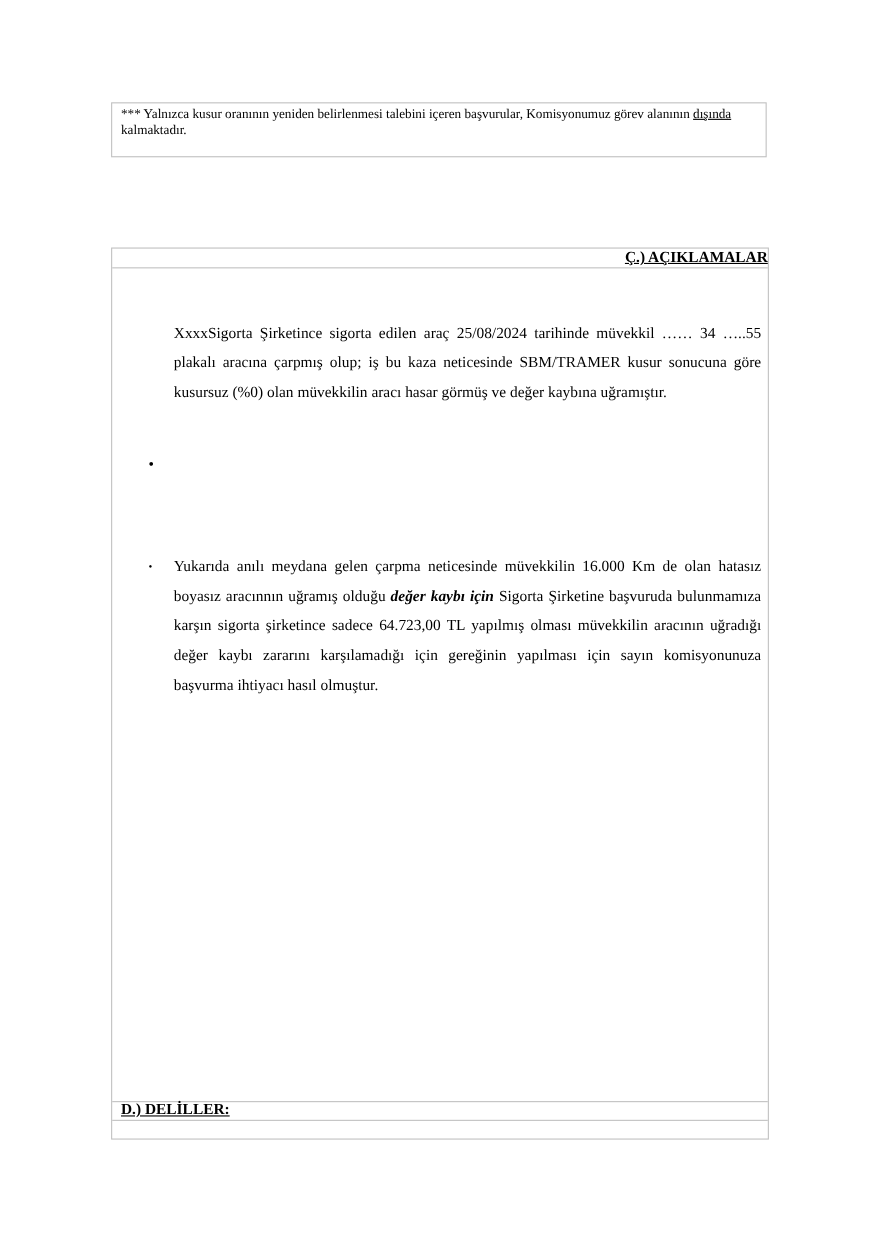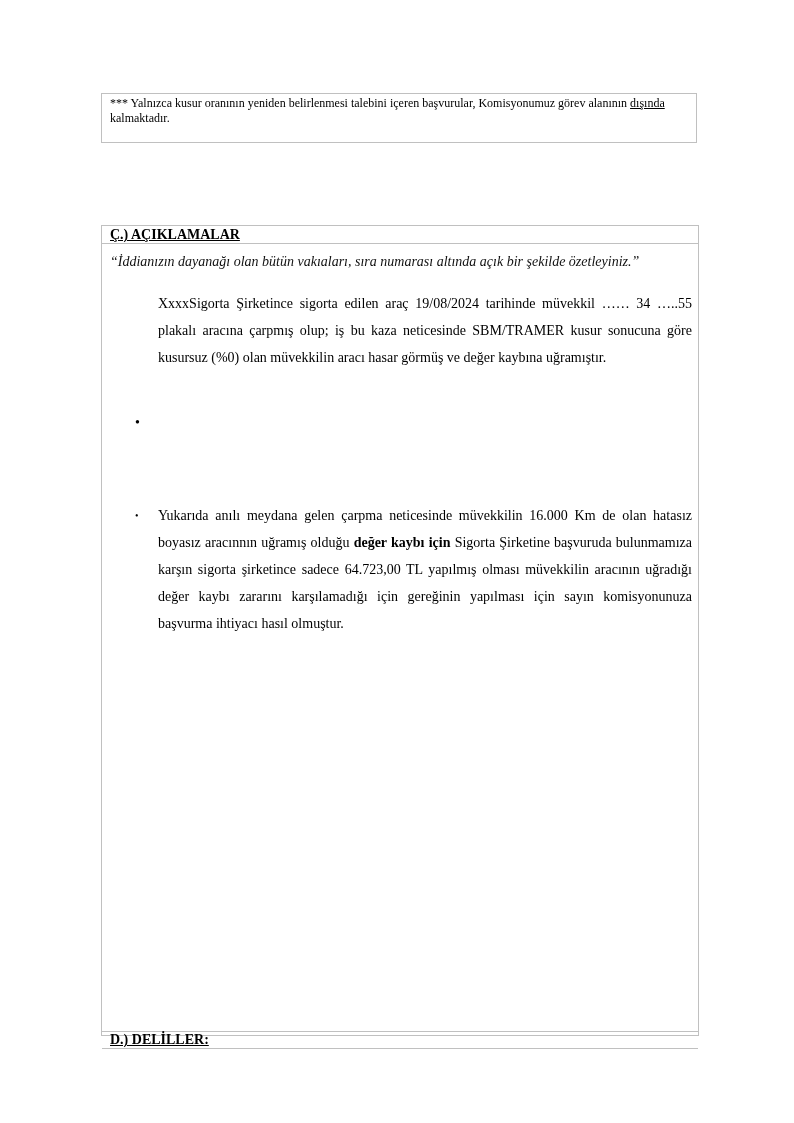--- a/index.html
+++ b/index.html
@@ -9,54 +9,53 @@
     border: 1px solid #c0c0c0; box-sizing: border-box;
     padding: 2px 8px; font-size: 12px; line-height: 15px;
   }
   .note-box .ul { text-decoration: underline; }
   .section {
     position: absolute; left: 101px; top: 225px; width: 598px; height: 811px;
     border: 1px solid #c0c0c0; box-sizing: border-box;
   }
   .sec-head {
     height: 18px; border-bottom: 1px solid #c0c0c0; box-sizing: border-box;
-    padding-left: 8px; font-weight: bold; font-size: 14px; line-height: 18px;
+    padding-left: 8px; font-weight: bold; font-size: 14px; line-height: 18px; text-align: right;
   }
   .sec-head span { text-decoration: underline; }
   .instruction {
     padding: 9px 8px 0 8px; font-style: italic; font-size: 14px; line-height: 18px; color: #111;
   }
   .para {
     position: absolute; left: 56px; width: 534px; font-size: 14px; line-height: 27px; text-align: justify;
   }
-  .para .b { font-weight: bold; }
+  .para .b { font-weight: bold; font-style: italic; }
   .bullet { position: absolute; left: 33px; font-size: 14px; line-height: 27px; }
   .bullet.small { font-size: 10px; }
   .d-row {
     position: absolute; left: 0; top: 775px; width: 100%; height: 18px;
     border-top: 1px solid #c0c0c0; border-bottom: 1px solid #c0c0c0; box-sizing: border-box;
-    padding-left: 8px; font-weight: bold; font-size: 14px; line-height: 16px; margin-top: 30px;
+    padding-left: 8px; font-weight: bold; font-size: 14px; line-height: 16px;
   }
   .d-row span { text-decoration: underline; }
 </style>
 </head>
 <body>
 
 <div class="note-box">
   <span>*** Yalnızca kusur oranının yeniden belirlenmesi talebini içeren başvurular, Komisyonumuz görev alanının</span>
   <span class="ul">dışında</span><span> kalmaktadır.</span>
 </div>
 
 <div class="section">
   <div class="sec-head">
     <span>Ç.) AÇIKLAMALAR</span>
   </div>
-  <div class="instruction">“İddianızın dayanağı olan bütün vakıaları, sıra numarası altında açık bir şekilde özetleyiniz.”</div>
 
-  <div class="para" style="top:64px;">XxxxSigorta Şirketince sigorta edilen araç 19/08/2024 tarihinde müvekkil ……   34 …..55 plakalı aracına çarpmış olup; iş bu kaza neticesinde SBM/TRAMER kusur sonucuna göre kusursuz (%0) olan müvekkilin aracı hasar görmüş ve değer kaybına uğramıştır.</div>
+  <div class="para" style="top:64px;">XxxxSigorta Şirketince sigorta edilen araç 25/08/2024 tarihinde müvekkil ……   34 …..55 plakalı aracına çarpmış olup; iş bu kaza neticesinde SBM/TRAMER kusur sonucuna göre kusursuz (%0) olan müvekkilin aracı hasar görmüş ve değer kaybına uğramıştır.</div>
 
   <div class="bullet" style="top:183px;">•</div>
 
   <div class="bullet small" style="top:276px;">•</div>
   <div class="para" style="top:276px;">
     <span>Yukarıda anılı meydana gelen çarpma neticesinde müvekkilin 16.000 Km de olan hatasız boyasız aracınnın uğramış olduğu </span><span class="b">değer kaybı için</span><span>  Sigorta Şirketine başvuruda bulunmamıza karşın sigorta şirketince sadece 64.723,00  TL yapılmış olması müvekkilin aracının uğradığı değer kaybı zararını karşılamadığı için gereğinin yapılması için sayın komisyonunuza başvurma ihtiyacı hasıl olmuştur.</span>
   </div>
 
   <div class="d-row">
     <span>D.) DELİLLER:</span>

